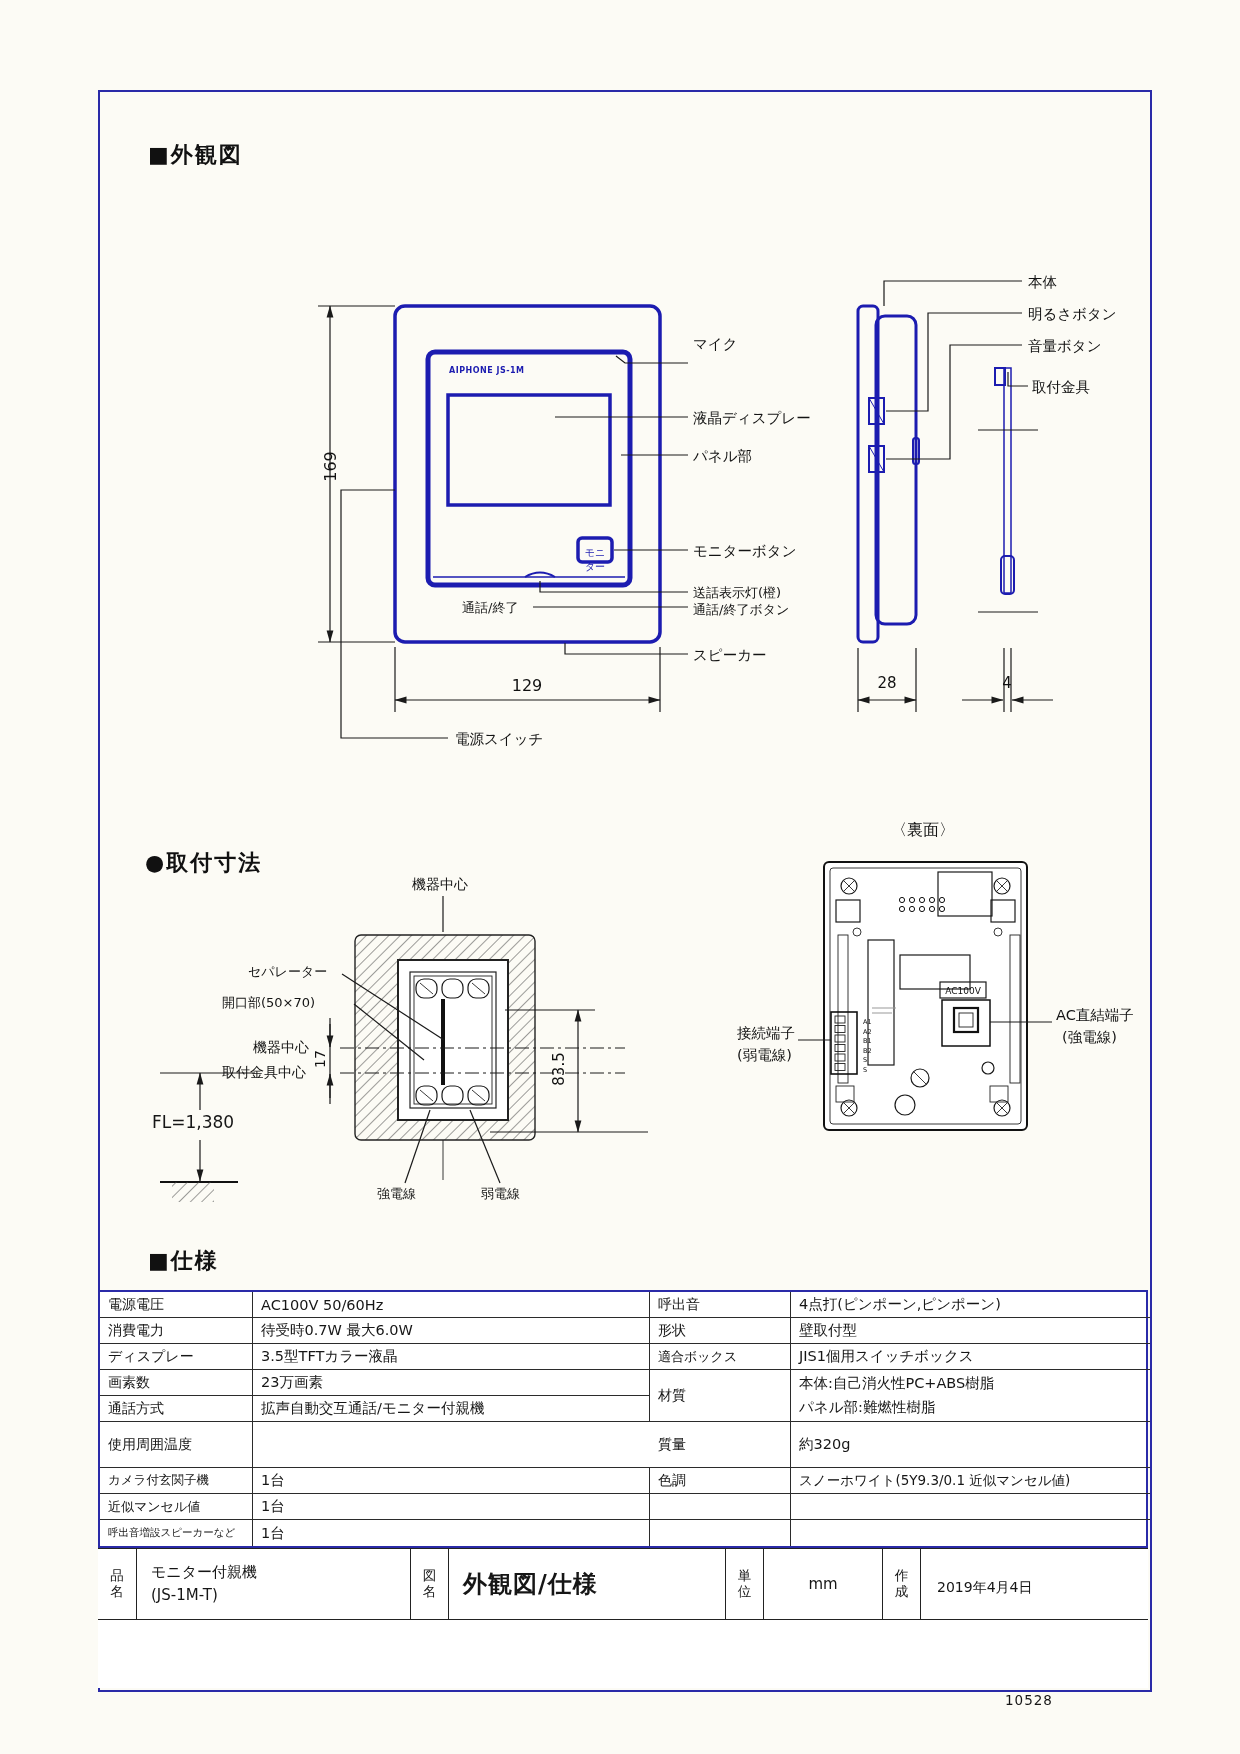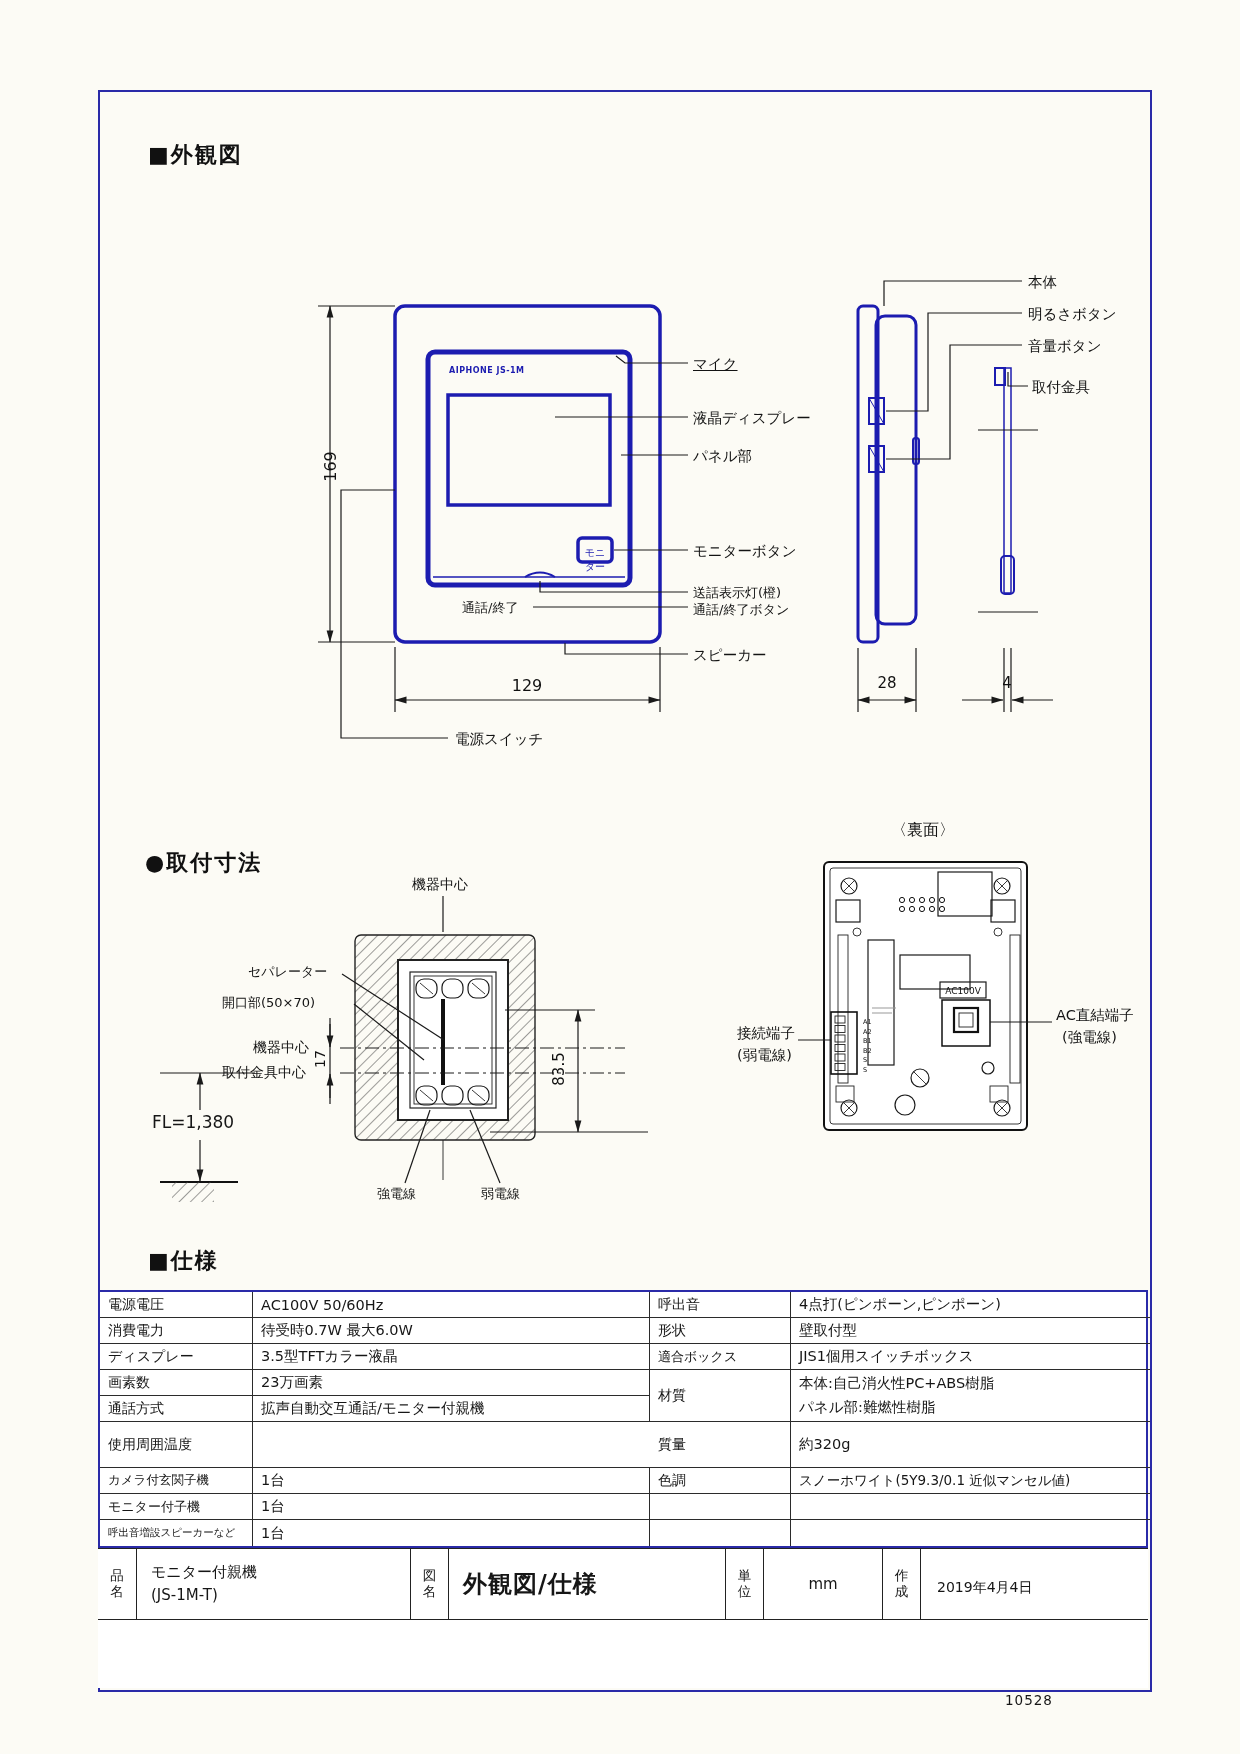--- a/index.html
+++ b/index.html
@@ -225,21 +225,21 @@
   </g>
 </svg>
 
 <div class="abs sec-title" style="left:148px;top:140px;">■外観図</div>
 
 <div class="abs" style="left:449px;top:366px;font-size:8px;font-weight:bold;letter-spacing:.5px;color:#1c1cb0;">AIPHONE JS-1M</div>
 <div class="abs" style="left:580px;top:546px;width:30px;text-align:center;font-size:10px;color:#1c1cb0;">モニター</div>
 <div class="abs" style="left:462px;top:599px;font-size:13px;">通話/終了</div>
 <div class="abs dim rot" style="left:310px;top:457px;width:40px;">169</div>
 <div class="abs dim" style="left:497px;top:676px;width:60px;">129</div>
-<div class="abs lbl" style="left:693px;top:355px;text-decoration:underline;">マイク</div>
+<div class="abs lbl" style="left:693px;top:335px;">マイク</div>
 <div class="abs lbl" style="left:693px;top:409px;">液晶ディスプレー</div>
 <div class="abs lbl" style="left:693px;top:447px;">パネル部</div>
 <div class="abs lbl" style="left:693px;top:542px;">モニターボタン</div>
 <div class="abs lbl-s" style="left:693px;top:584px;">送話表示灯(橙)</div>
 <div class="abs lbl-s" style="left:693px;top:601px;">通話/終了ボタン</div>
 <div class="abs lbl" style="left:693px;top:646px;">スピーカー</div>
 <div class="abs lbl" style="left:455px;top:730px;">電源スイッチ</div>
 
 <div class="abs lbl" style="left:1028px;top:273px;">本体</div>
 <div class="abs lbl" style="left:1028px;top:305px;">明るさボタン</div>
@@ -270,21 +270,21 @@
 
 <div class="abs spec">
 
   <div style="grid-column:1;grid-row:1;" class="sl">電源電圧</div>
   <div style="grid-column:1;grid-row:2;" class="sl">消費電力</div>
   <div style="grid-column:1;grid-row:3;" class="sl">ディスプレー</div>
   <div style="grid-column:1;grid-row:4;" class="sl">画素数</div>
   <div style="grid-column:1;grid-row:5;" class="sl">通話方式</div>
   <div style="grid-column:1;grid-row:6;" class="sl">使用周囲温度</div>
   <div style="grid-column:1;grid-row:7;font-size:12.5px;">カメラ付玄関子機</div>
-  <div style="grid-column:1;grid-row:8;font-size:13px;">モニター付子機</div>
+  <div style="grid-column:1;grid-row:8;font-size:13px;">近似マンセル値</div>
   <div style="grid-column:1;grid-row:9;" class="tiny r9">呼出音増設スピーカーなど</div>
 
   <div style="grid-column:2;grid-row:1;">AC100V  50/60Hz</div>
   <div style="grid-column:2;grid-row:2;">待受時0.7W  最大6.0W</div>
   <div style="grid-column:2;grid-row:3;">3.5型TFTカラー液晶</div>
   <div style="grid-column:2;grid-row:4;">23万画素</div>
   <div style="grid-column:2;grid-row:5;">拡声自動交互通話/モニター付親機</div>
   <div style="grid-column:2;grid-row:6;margin-top:45px;">0〜40℃</div>
   <div style="grid-column:2;grid-row:7;">1台</div>
   <div style="grid-column:2;grid-row:8;">1台</div>

